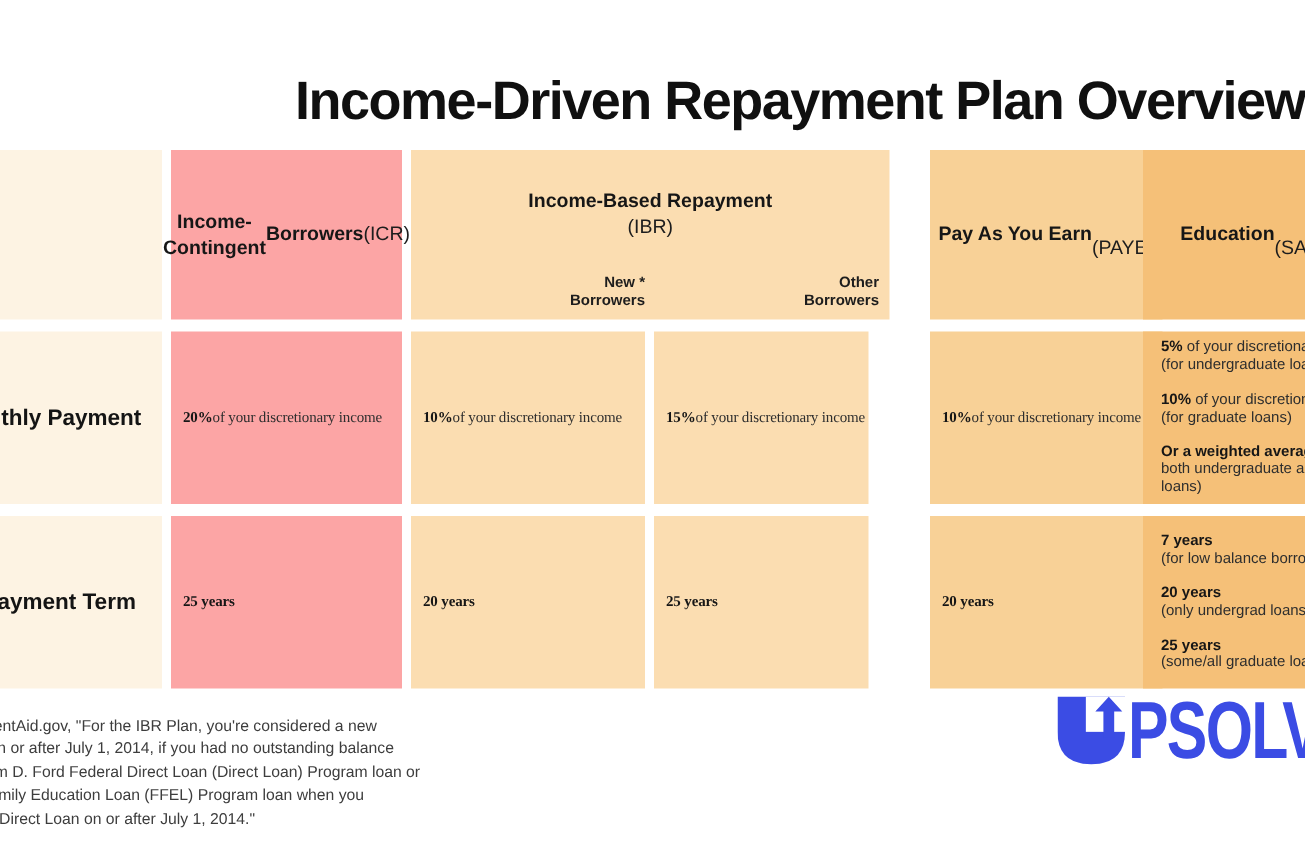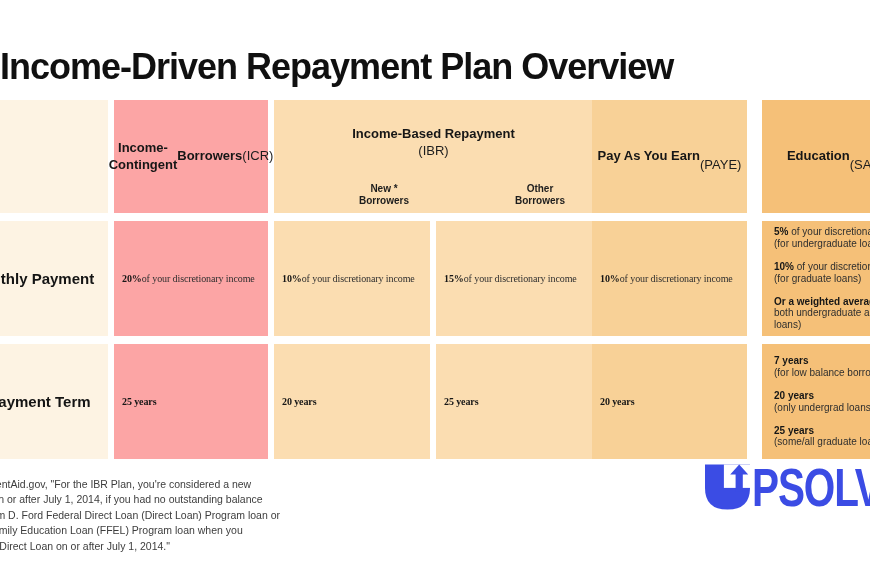--- a/index.html
+++ b/index.html
@@ -1,37 +1,37 @@
 <!DOCTYPE html>
 <html><head>
 <meta charset="utf-8">
 <style>
   html,body{margin:0;padding:0;background:#fff;}
   .stage{position:relative;width:870px;height:570px;overflow:hidden;background:#fff;
          font-family:"Liberation Sans",sans-serif;}
-  .title{position:absolute;top:46px;left:0;width:100%;text-align:left;
+  .title{position:absolute;top:46px;left:0;width:100%;text-align:right;
          font-size:36px;font-weight:700;letter-spacing:-1px;color:#101010;}
   .cell{position:absolute;box-sizing:border-box;}
   
   .cA{left:-44px;width:152px}.cB{left:114px;width:154px}.cC{left:274px;width:156px}
-  .cD{left:436px;width:157px}.cE{left:592px;width:155px}.cF{left:762px;width:155px}
+  .cD{left:436px;width:143px}.cE{left:620px;width:155px}.cF{left:762px;width:155px}
   .cIBR{left:274px;width:319px}
   
   .rH{top:100px;height:113px}.r1{top:221px;height:115px}.r2{top:344px;height:115px}
   
   .bgA{background:#FDF3E3}.bgB{background:#fca5a5}.bgC{background:#FBDDB1}
   .bgE{background:#F8D197}.bgF{background:#F5C078}
   b{font-weight:700;color:#161616;}
   .hdr{display:flex;align-items:center;justify-content:center;text-align:center;
        font-size:13px;line-height:16.5px;color:#1d1d1d;}
   .ibrwrap{position:relative;}
   .ibr-title{position:absolute;top:26px;left:0;width:100%;text-align:center;
              font-size:13px;line-height:16.5px;color:#1d1d1d;}
-  .ibr-sub{position:absolute;top:83px;text-align:center;font-size:10px;line-height:12px;
-           font-weight:700;white-space:pre-line;color:#1d1d1d;padding-left:32px;}
+  .ibr-sub{position:absolute;top:83px;text-align:right;font-size:10px;line-height:12px;
+           font-weight:700;white-space:pre-line;color:#1d1d1d;}
   .sub-new{left:0;width:156px}.sub-other{left:156px;width:156px}
   .rowlabel{display:flex;align-items:center;padding-left:14px;
             font-size:15px;font-weight:700;color:#141414;white-space:nowrap;}
   .val{display:flex;align-items:center;padding:0 8px;font-size:10px;
        letter-spacing:-0.1px;color:#2e2e2e;white-space:nowrap;font-family:Liberation Serif, serif;}
   .multi{display:flex;align-items:center;padding-left:12px;font-size:10px;
          line-height:11.6px;color:#2e2e2e;}
   .multi .inner{white-space:nowrap;}
   .footnote{position:absolute;left:-52px;top:477px;font-size:10.5px;line-height:15.4px;
             white-space:pre;color:#3d3d3d;}

